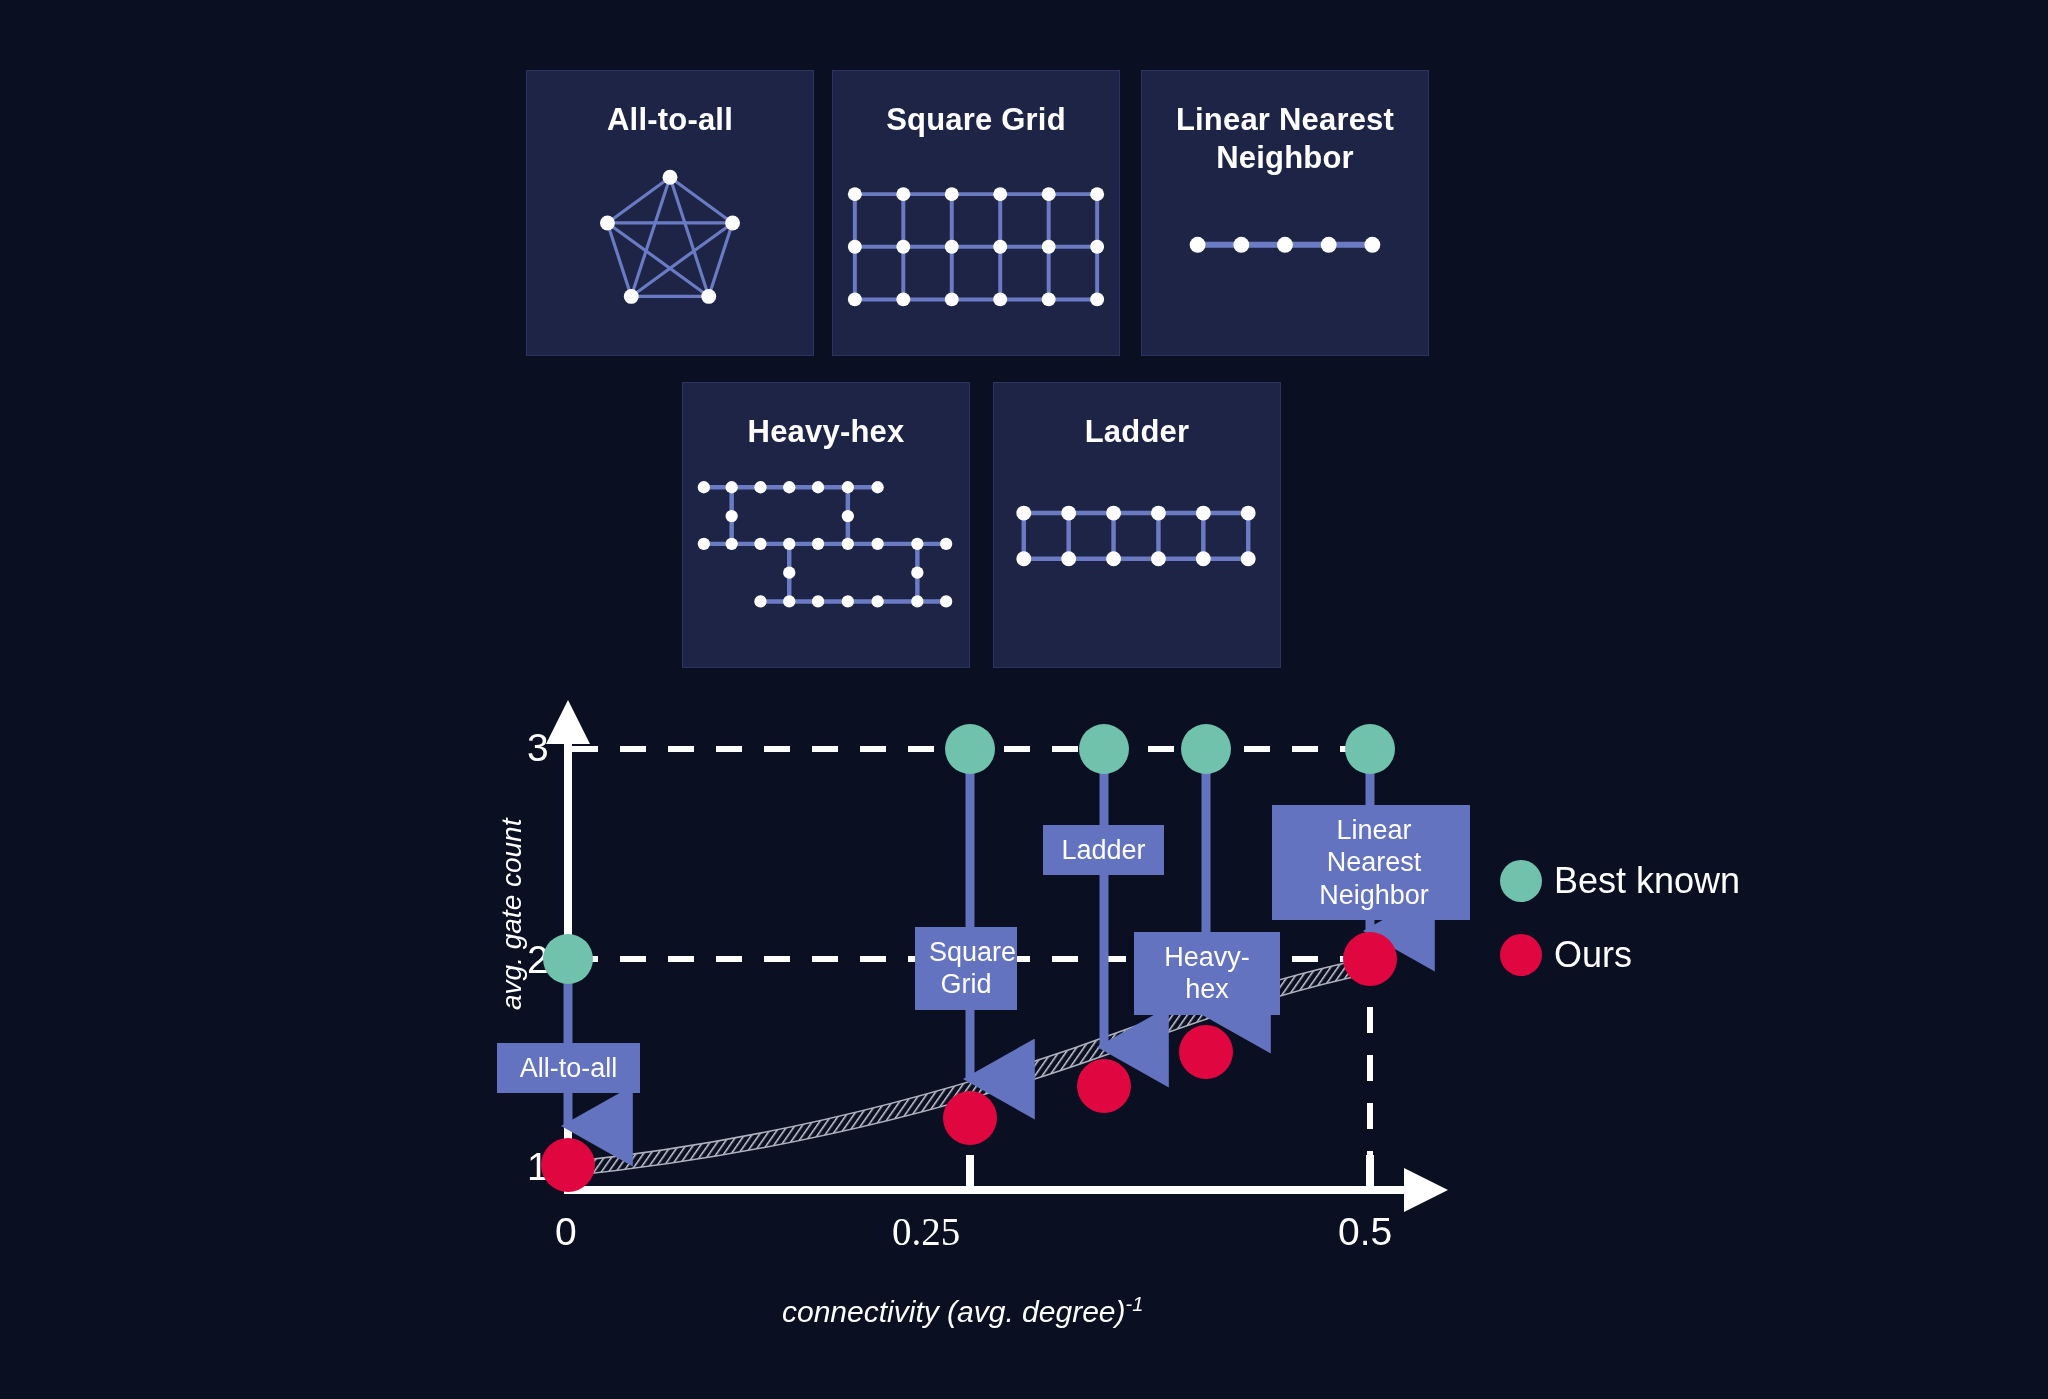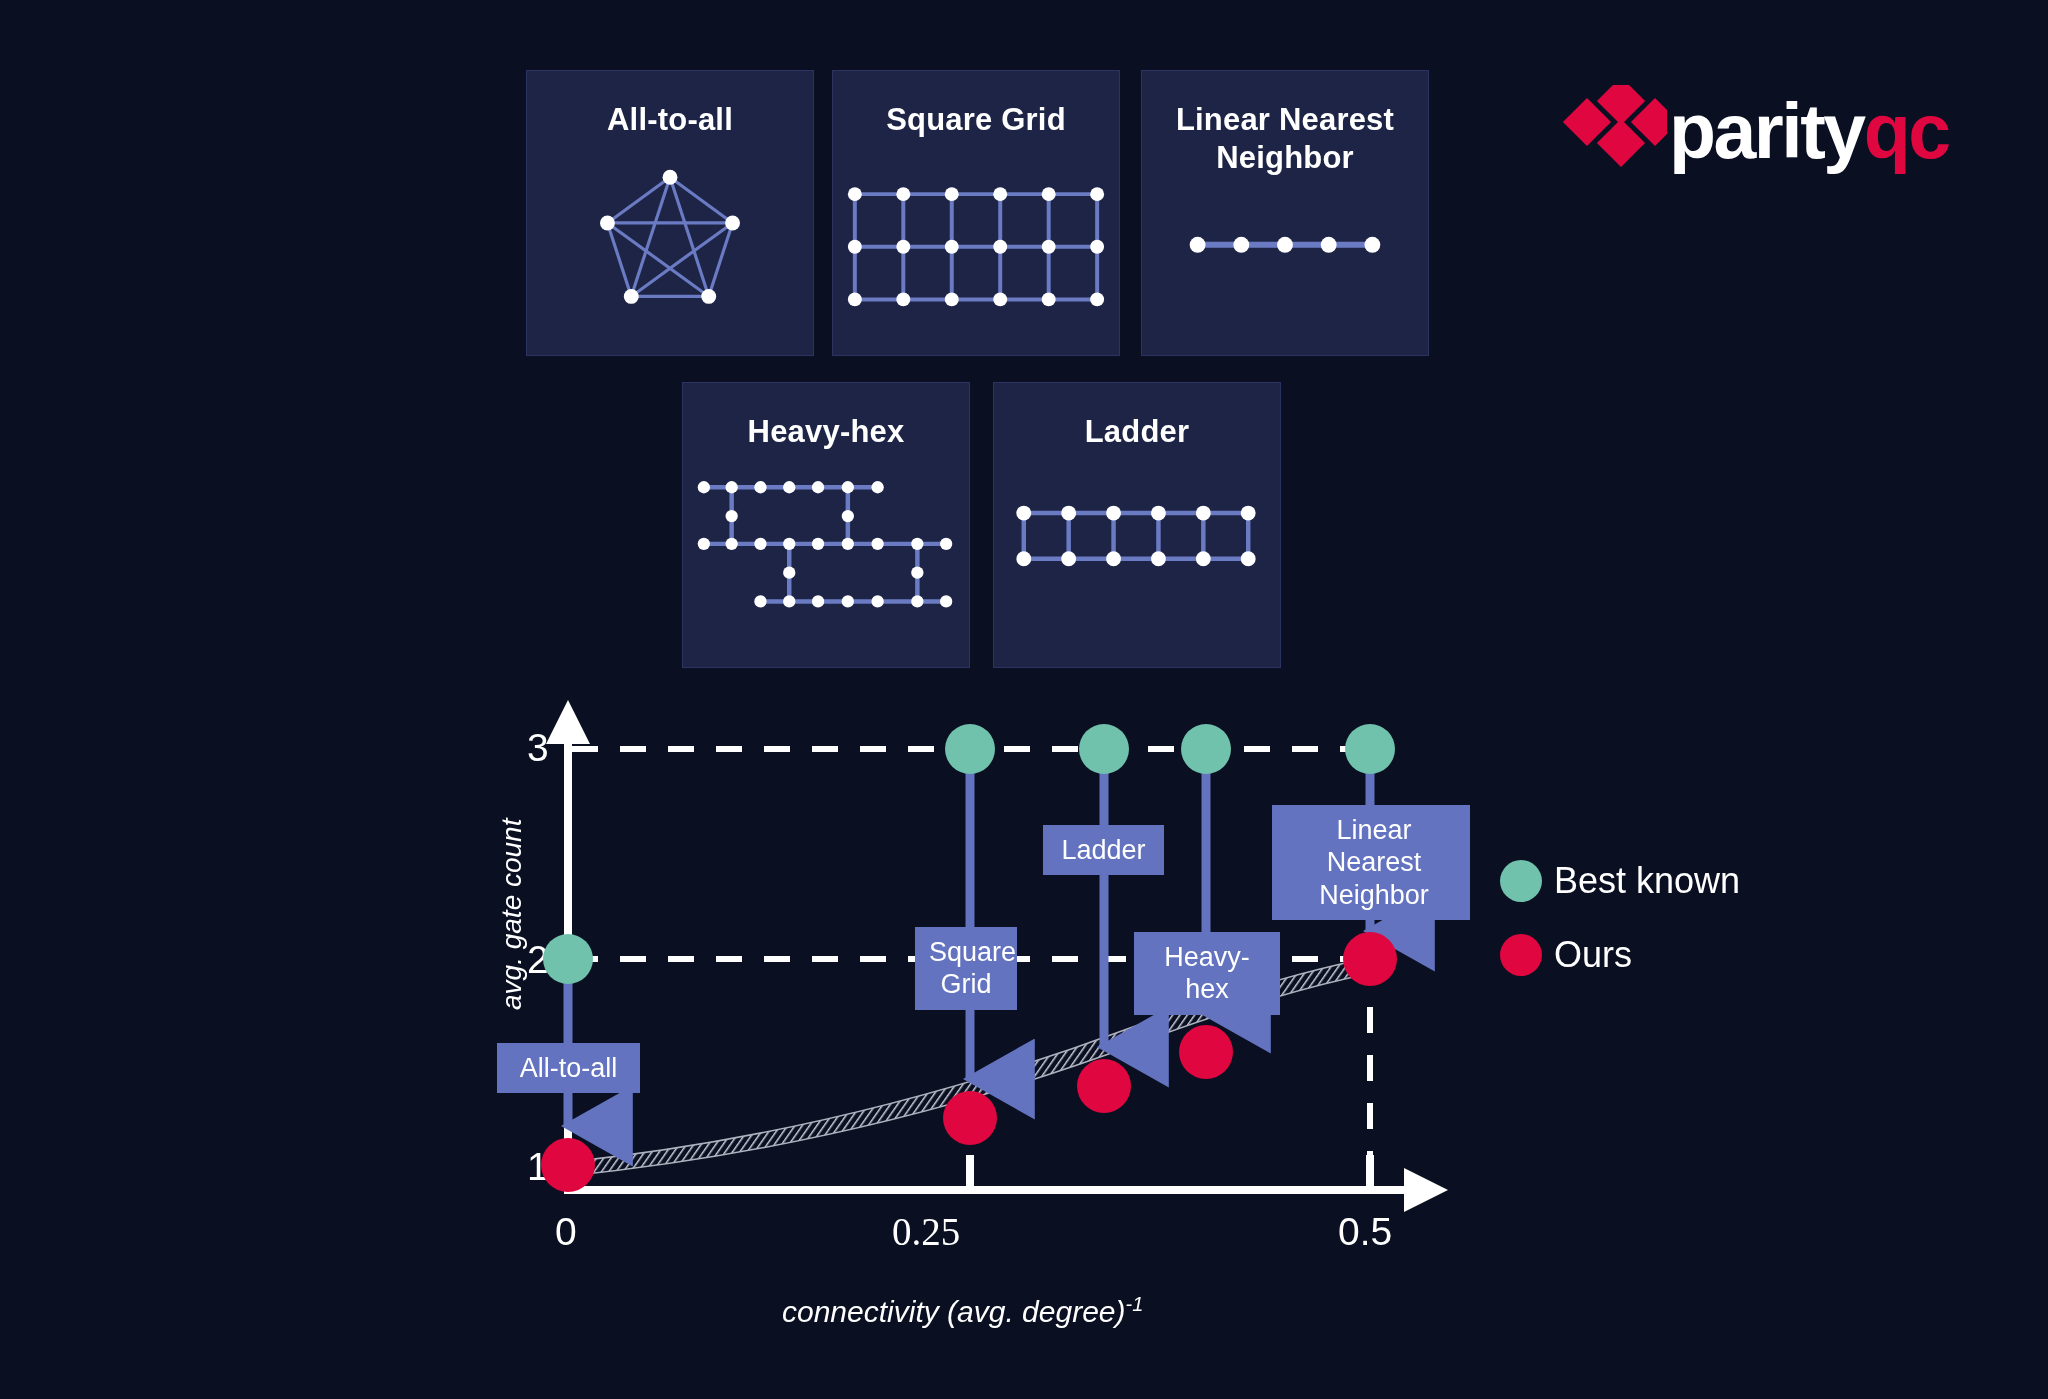--- a/index.html
+++ b/index.html
@@ -67,29 +67,20 @@
   
   .legend-item{position:absolute;display:flex;align-items:center;gap:12px;}
   .legend-dot{width:42px;height:42px;border-radius:50%;flex:none;}
   .legend-text{color:#ffffff;font-size:36px;white-space:nowrap;}
 </style>
 </head>
 <body>
 
 <div class="root">
 
-  <div class="logo">
-    <svg width="110" height="92" viewBox="0 0 110 92">
-      <rect x="13" y="20" width="34" height="34" transform="rotate(45 30 37)" fill="#e0063f"></rect>
-      <rect x="47" y="-1" width="34" height="34" transform="rotate(45 64 16)" fill="#e0063f"></rect>
-      <rect x="47" y="41" width="34" height="34" transform="rotate(45 64 58)" fill="#e0063f"></rect>
-      <rect x="81" y="20" width="34" height="34" transform="rotate(45 98 37)" fill="#e0063f"></rect>
-    </svg>
-    <div class="logo-word"><span>parity</span><span class="qc">qc</span></div>
-  </div>
 
   <div class="card" style="left:526px;top:70px;width:288px;height:286px;">
     <div class="card-title">All-to-all</div>
     <svg class="card-graph" viewBox="0 0 288 286">
       <g stroke="#6a7bc4" stroke-width="3.2" fill="none">
         <line x1="144" y1="107" x2="81" y2="153"></line>
         <line x1="144" y1="107" x2="207" y2="153"></line>
         <line x1="144" y1="107" x2="105" y2="227"></line>
         <line x1="144" y1="107" x2="183" y2="227"></line>
         <line x1="81" y1="153" x2="207" y2="153"></line>

